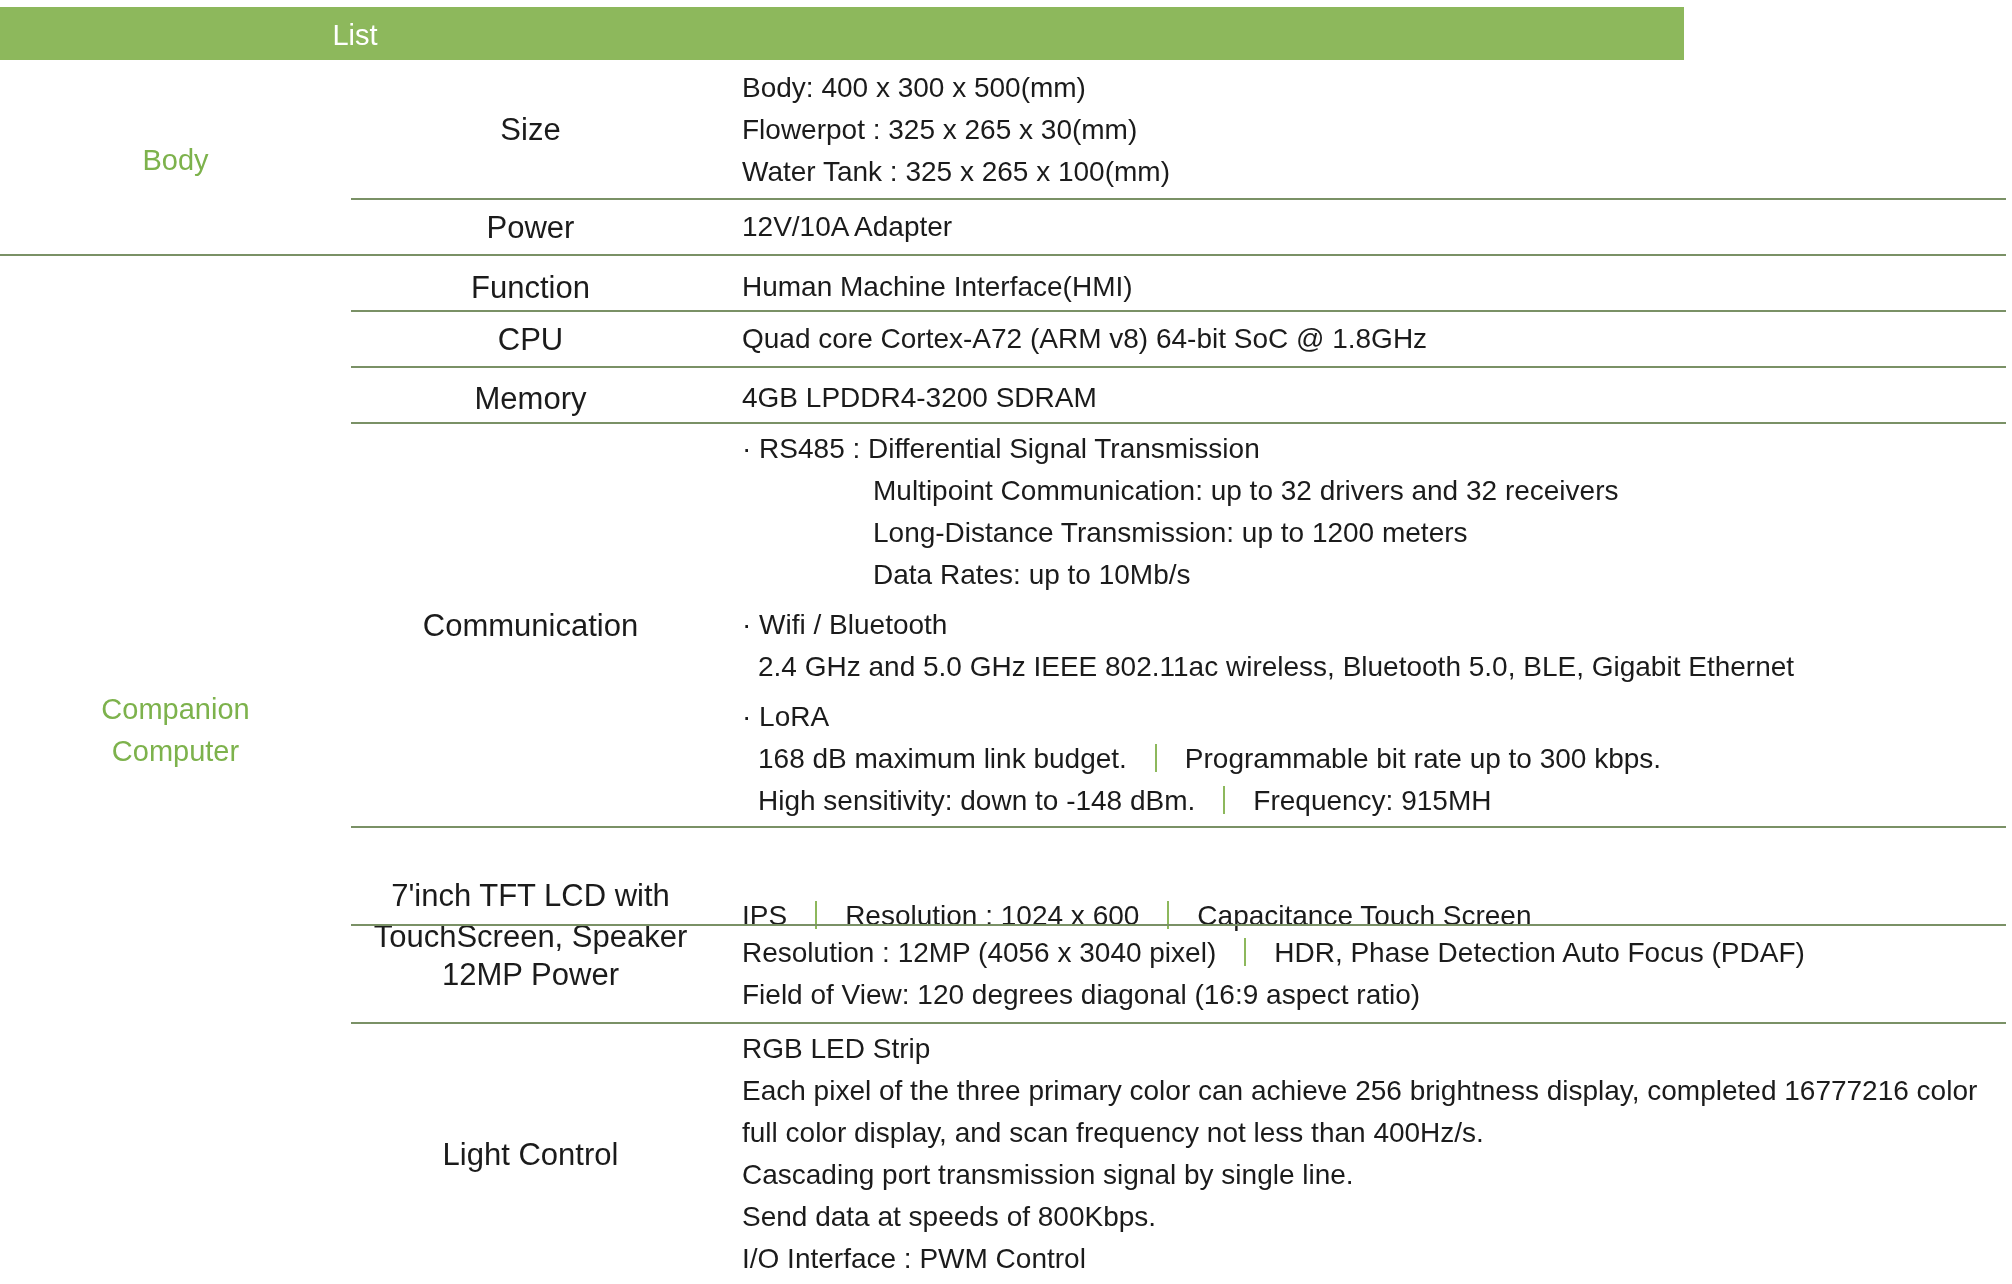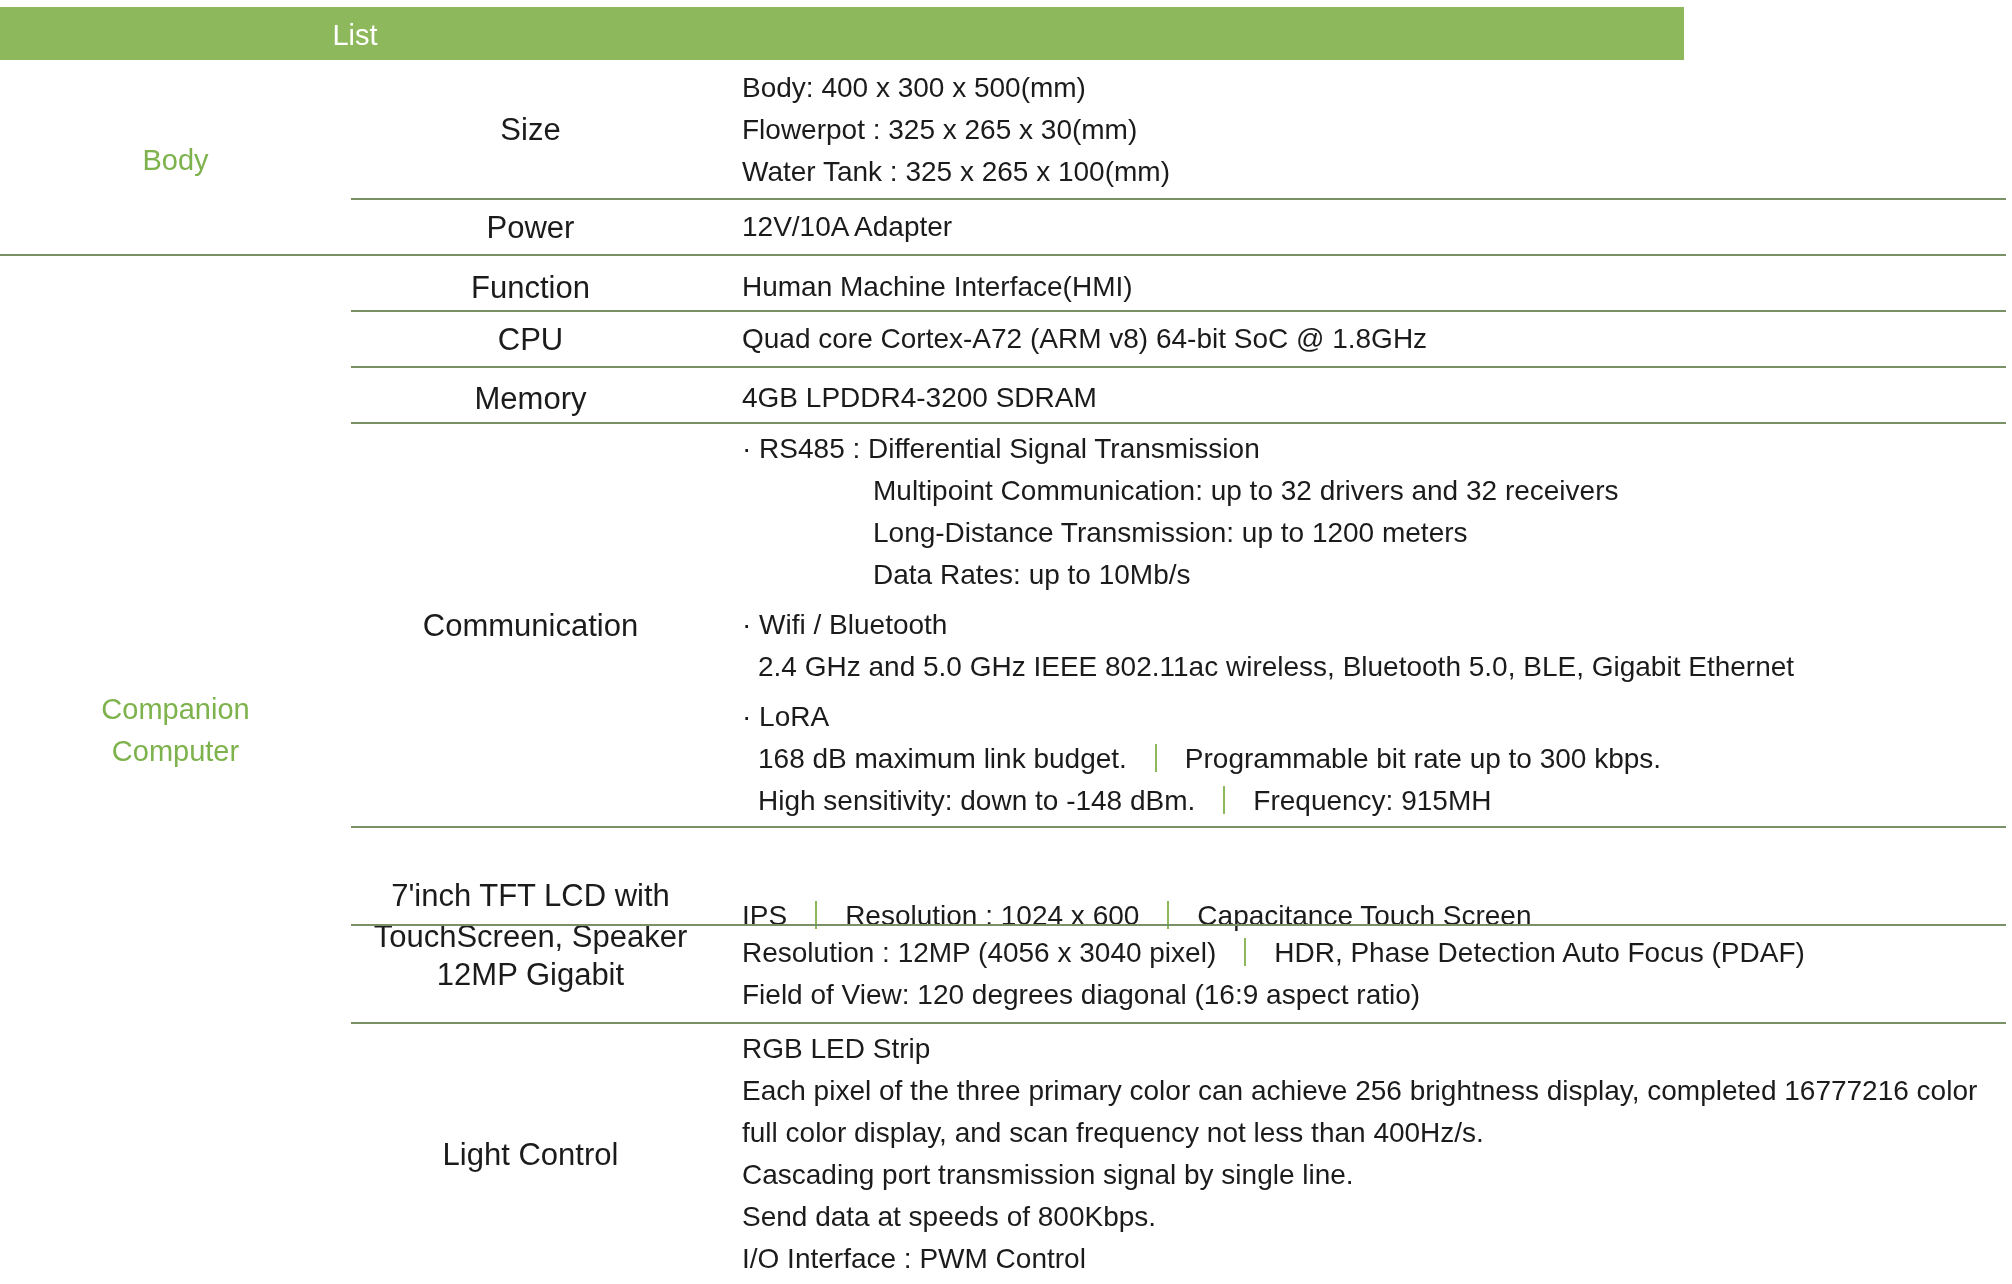--- a/index.html
+++ b/index.html
@@ -127,21 +127,21 @@
   </div>
   <div class="spec">
     <div class="line">
       <span>IPS</span><span class="sep"></span><span>Resolution : 1024 x 600</span><span class="sep"></span><span>Capacitance Touch Screen</span>
     </div>
   </div>
 </div>
 <div class="hline inner" style="top:924px;"></div>
 
 <div class="row" style="top:926px;height:96px;">
-  <div class="label">12MP Gigabit</div>
+  <div class="label">12MP Power</div>
   <div class="spec">
     <div class="line">
       <span>Resolution : 12MP (4056 x 3040 pixel)</span><span class="sep"></span><span>HDR, Phase Detection Auto Focus (PDAF)</span>
     </div>
     <div class="line">Field of View: 120 degrees diagonal (16:9 aspect ratio)</div>
   </div>
 </div>
 <div class="hline inner" style="top:1022px;"></div>
 
 <div class="row" style="top:1024px;height:260px;">

